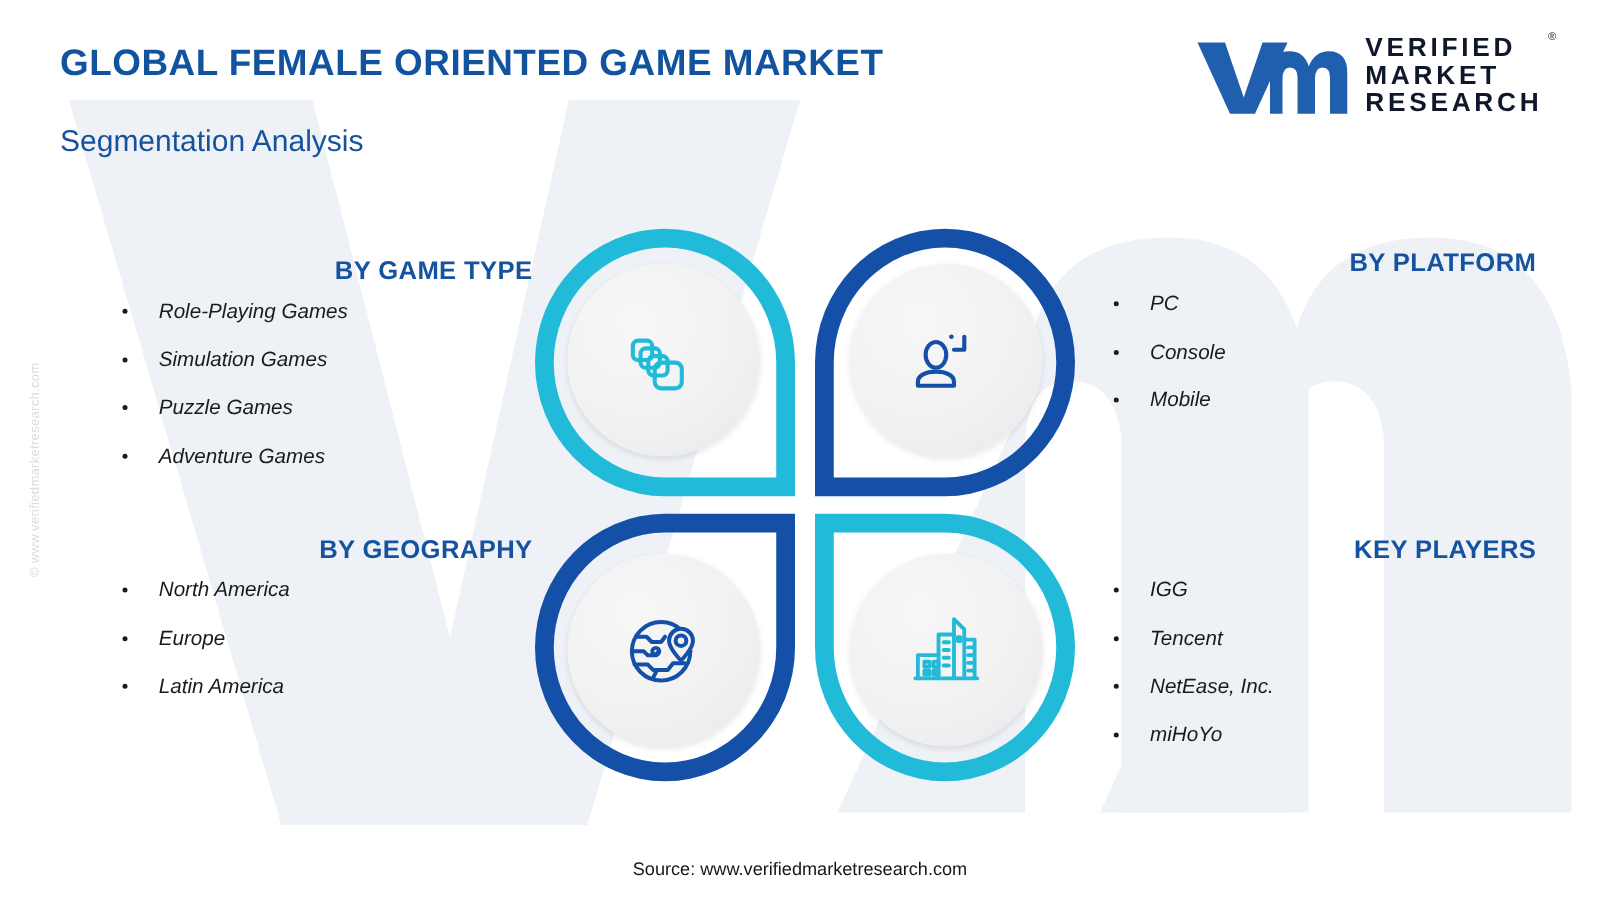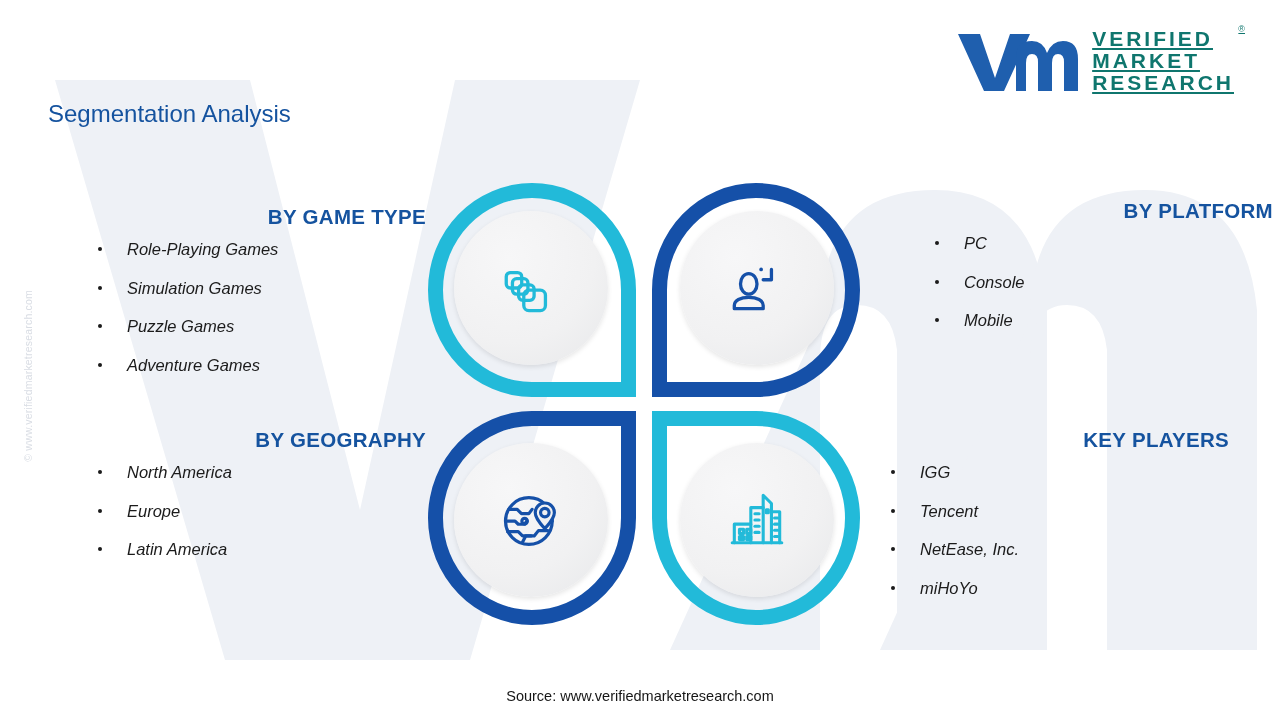--- a/index.html
+++ b/index.html
@@ -67,25 +67,24 @@
     z-index: 6;
   }
   .logo-mark { display:block; }
   .logo-text {
     display: flex;
     flex-direction: column;
     line-height: 1.04;
     position: relative;
   }
   .logo-text span {
-    color: #0f766e;
+    color: #0f172a;
     font-size: 21px;
     font-weight: bold;
     letter-spacing: 3.0px;
-    text-decoration: underline;
   }
   .logo-reg {
     position: absolute;
     right: -11px;
     top: -3px;
     font-size: 9px !important;
     letter-spacing: 0 !important;
     color: #2bb5c9;
     font-weight: normal !important;
   }
@@ -106,21 +105,21 @@
 
   
   .col {
     position: absolute;
     z-index: 5;
   }
   .col-left  { left: 96px;  width: 330px; }
   .col-right { left: 889px; width: 340px; }
   .blk-top    { top: 205px; }
   .blk-bottom { top: 428px; }
-  .col-right.blk-top    { top: 199px; margin-left: 44px; }
+  .col-right.blk-top    { top: 199px; }
   .col-right.blk-bottom { top: 428px; }
 
   .group-heading {
     font-size: 20.5px;
     font-weight: bold;
     color: #15539f;
     letter-spacing: 0.3px;
     margin: 0 0 12px 0;
     white-space: nowrap;
     text-align: right;
@@ -223,20 +222,21 @@
   <g fill="#eef1f6">
     <path d="M55 0 L250 0 L360 430 L455 0 L640 0 L470 580 L225 580 Z"></path>
     <path d="M640 250 q0 -130 115 -130 q100 0 112 120 l0 340 l-150 0 l0 -300 q-5 -45 -40 -45 q-37 0 -37 55 l0 290 l-150 0 Z" transform="translate(180,-10)"></path>
     <path d="M640 250 q0 -130 115 -130 q100 0 112 120 l0 340 l-150 0 l0 -300 q-5 -45 -40 -45 q-37 0 -37 55 l0 290 l-150 0 Z" transform="translate(390,-10)"></path>
   </g>
 </svg>
 
 <div class="side-watermark">© www.verifiedmarketresearch.com</div>
 
 <div class="header">
+  <div class="page-title">GLOBAL FEMALE ORIENTED GAME MARKET</div>
 
   <div class="logo">
     <svg class="logo-mark" width="124" height="66" viewBox="0 0 124 66" aria-hidden="true">
       <path d="M4 6 L26 6 L41 50 L56 6 L76 6 L50 63 L30 63 Z" fill="#1f5fae"></path>
       <path d="M62 63 L62 30 q0 -17 16 -17 q11 0 15 12 q5 -12 16 -12 q15 0 15 18 l0 32 l-14 0 l0 -29 q0 -8 -6 -8 q-6 0 -6 9 l0 28 l-14 0 l0 -29 q0 -8 -6 -8 q-6 0 -6 9 l0 28 Z" fill="#1f5fae"></path>
     </svg>
     <div class="logo-text">
       <span>VERIFIED</span>
       <span>MARKET</span>
       <span>RESEARCH</span>

